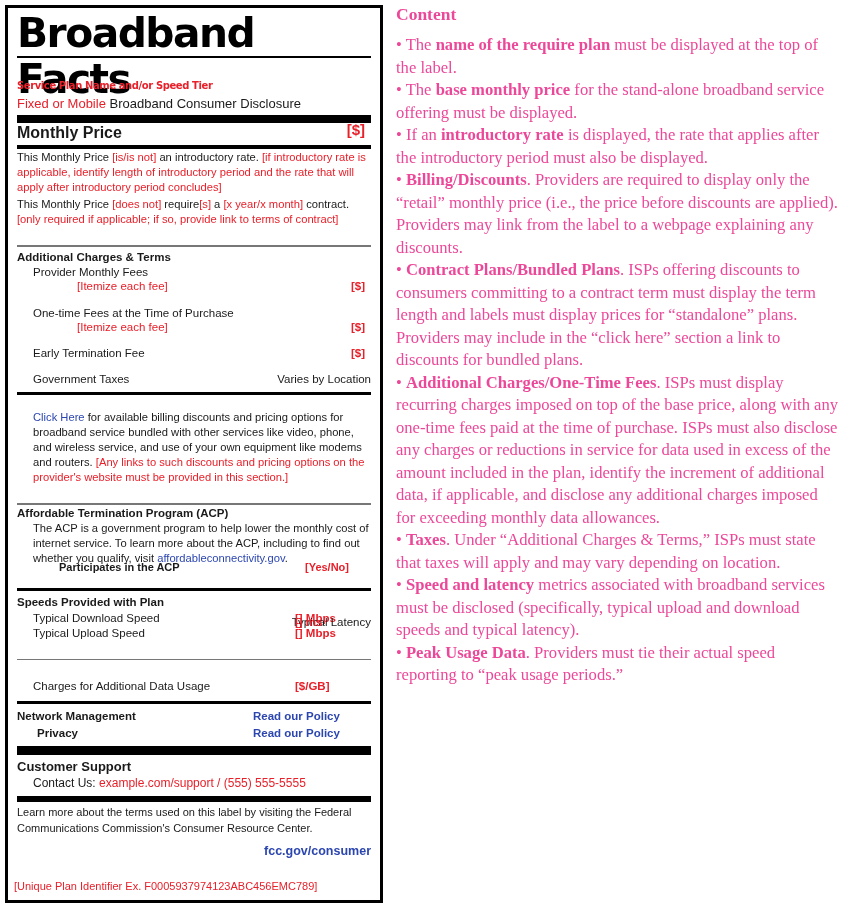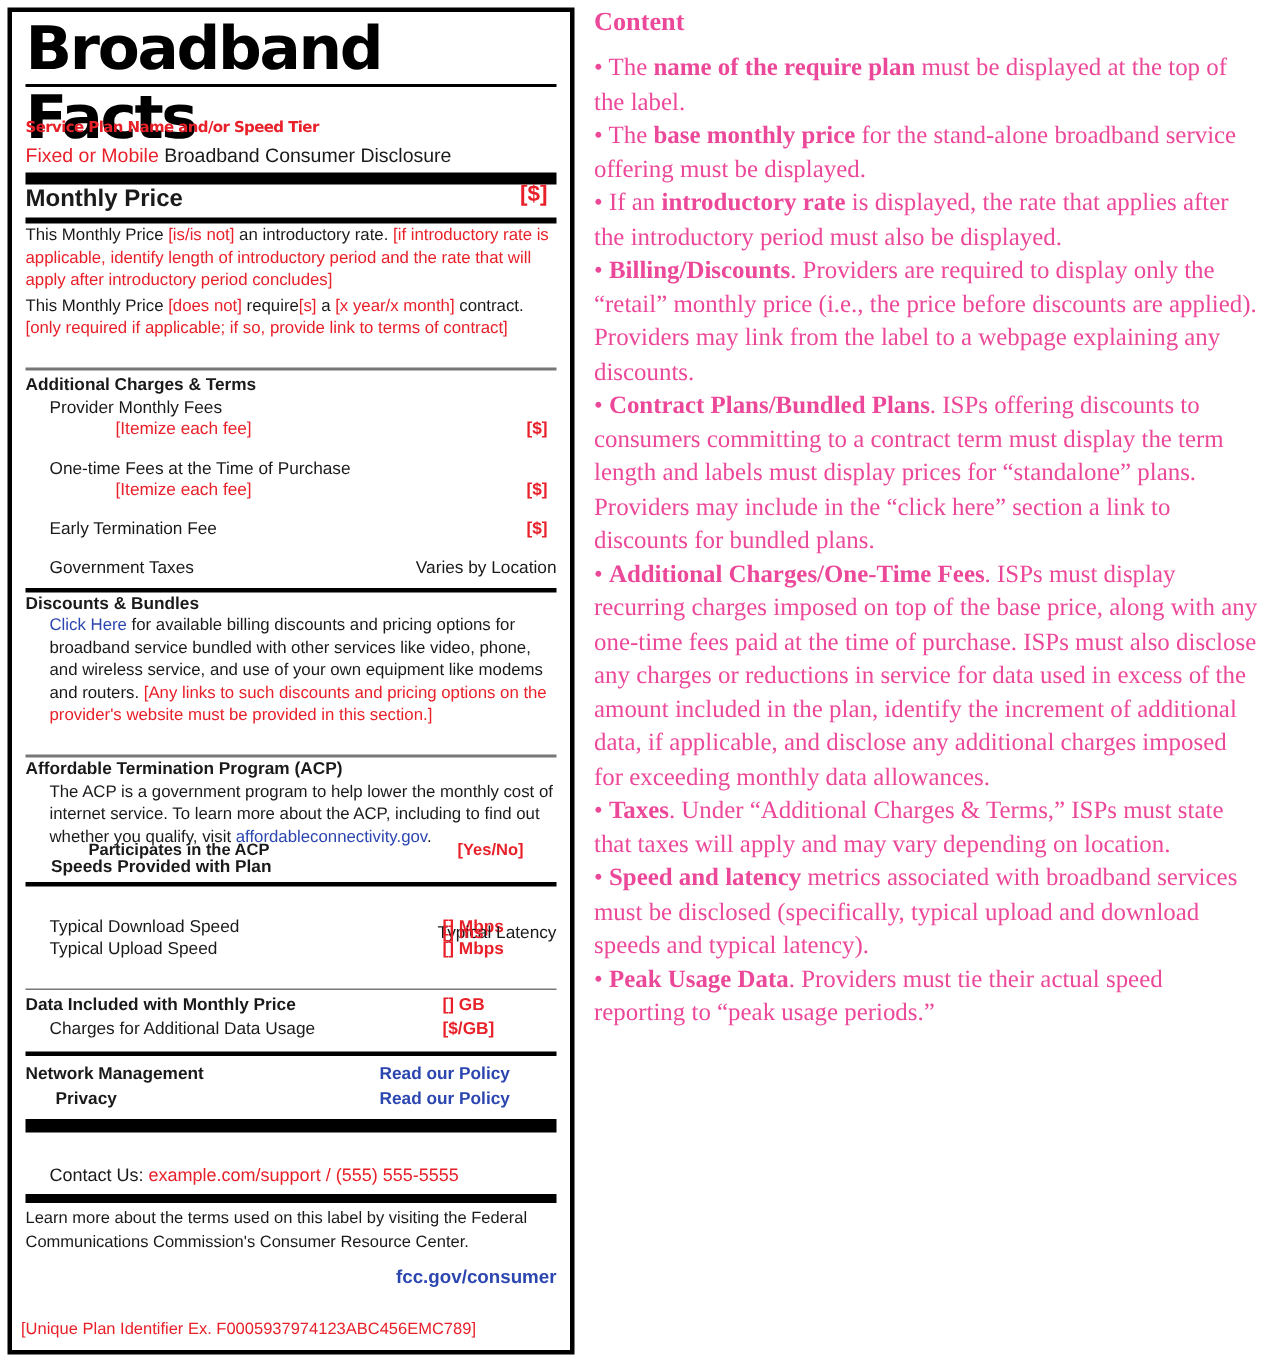--- a/index.html
+++ b/index.html
@@ -83,72 +83,68 @@
       <span>Early Termination Fee</span>
       <span class="val red">[$]</span>
     </div>
     <div class="row ind1" style="top:364px;">
       <span>Government Taxes</span>
       <span class="val plain">Varies by Location</span>
     </div>
 
     <div class="hr" style="top:384px;height:3px;"></div>
 
-    <div class="row sec-head" style="top:388px;">Discounts &amp; Bundles</div>
     <div class="para ind1" style="top:402px;"><a class="blue" style="text-decoration:none;">Click Here</a><span> for available billing discounts and pricing options for broadband service bundled with other services like video, phone, and wireless service, and use of your own equipment like modems and routers. </span><span class="red">[Any links to such discounts and pricing options on the provider's website must be provided in this section.]</span></div>
 
     <div class="hr hr-grey" style="top:495px;height:2px;"></div>
 
     <div class="row sec-head" style="top:498px;">Affordable Termination Program (ACP)</div>
     <div class="para ind1" style="top:513px;"><span>The ACP is a government program to help lower the monthly cost of internet service. To learn more about the ACP, including to find out whether you qualify, visit </span><a class="blue" style="text-decoration:none;">affordableconnectivity.gov</a><span>.</span></div>
     <div class="row ind3" style="top:552px;font-weight:bold;font-size:11px;">
       <span>Participates in the ACP</span>
       <span class="val red" style="right:22px;">[Yes/No]</span>
     </div>
 
     <div class="hr" style="top:580px;height:3px;"></div>
 
-    <div class="row sec-head" style="top:563px;margin-left:17px;">Speeds Provided with Plan</div>
+    <div class="row sec-head" style="top:587px;">Speeds Provided with Plan</div>
     <div class="row ind1" style="top:603px;">
       <span>Typical Download Speed</span>
       <span class="val red" style="left:278px;right:auto;">[] Mbps</span>
     </div>
     <div class="row ind1" style="top:618px;">
       <span>Typical Upload Speed</span>
       <span class="val red" style="left:278px;right:auto;">[] Mbps</span>
     </div>
     <div class="row ind1" style="top:607px;text-align:right;">
       <span>Typical Latency</span>
       <span class="val red" style="left:278px;right:auto;">[] ms</span>
     </div>
 
     <div class="hr hr-grey" style="top:651px;height:1px;"></div>
 
-    <div class="row sec-head" style="top:655px;">
-      <span>Data Included with Monthly Price</span>
-      <span class="val red" style="left:278px;right:auto;">[] GB</span>
-    </div>
     <div class="row ind1" style="top:671px;">
       <span>Charges for Additional Data Usage</span>
       <span class="val red" style="left:278px;right:auto;">[$/GB]</span>
     </div>
 
     <div class="hr" style="top:693px;height:3px;"></div>
 
     <div class="row sec-head" style="top:701px;">
       <span>Network Management</span>
       <a class="val blue" style="left:236px;right:auto;text-decoration:none;">Read our Policy</a>
     </div>
     <div class="row sec-head" style="top:718px;padding-left:20px;">
       <span>Privacy</span>
       <a class="val blue" style="left:236px;right:auto;text-decoration:none;">Read our Policy</a>
     </div>
 
     <div class="hr" style="top:738px;height:9px;"></div>
 
+    <div class="row sec-head" style="top:752px;font-size:13px;">Customer Support</div>
     <div class="row ind1" style="top:768px;font-size:12px;"><span>Contact Us: </span><a class="red" style="text-decoration:none;">example.com/support / (555) 555-5555</a></div>
 
     <div class="hr" style="top:788px;height:6px;"></div>
 
     <div class="para" style="top:797px;font-size:11px;line-height:15.5px;">Learn more about the terms used on this label by visiting the Federal Communications Commission's Consumer Resource Center.</div>
     <a class="abs blue" style="top:836px;text-align:right;font-weight:bold;font-size:12.5px;text-decoration:none;">fcc.gov/consumer</a>
     <div class="abs red" style="top:872px;font-size:11px;left:-3px;">[Unique Plan Identifier Ex. F0005937974123ABC456EMC789]</div>
   </div>
 </div>
 

